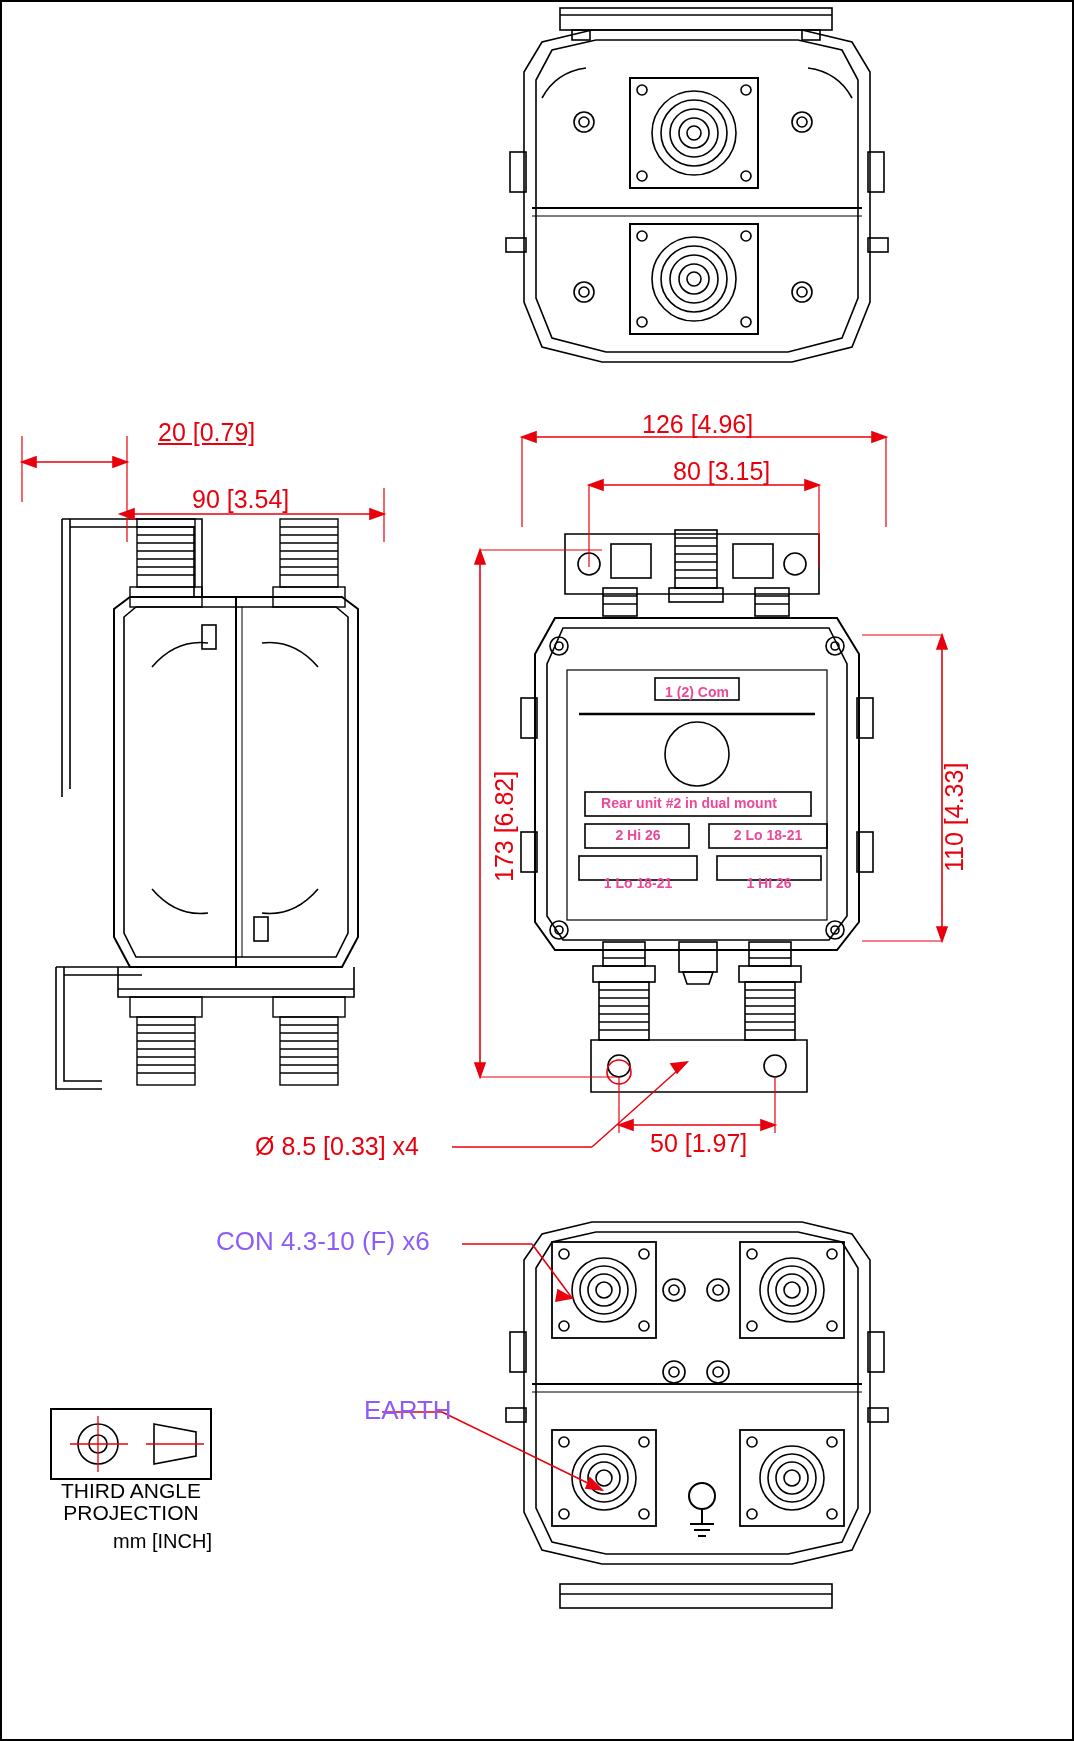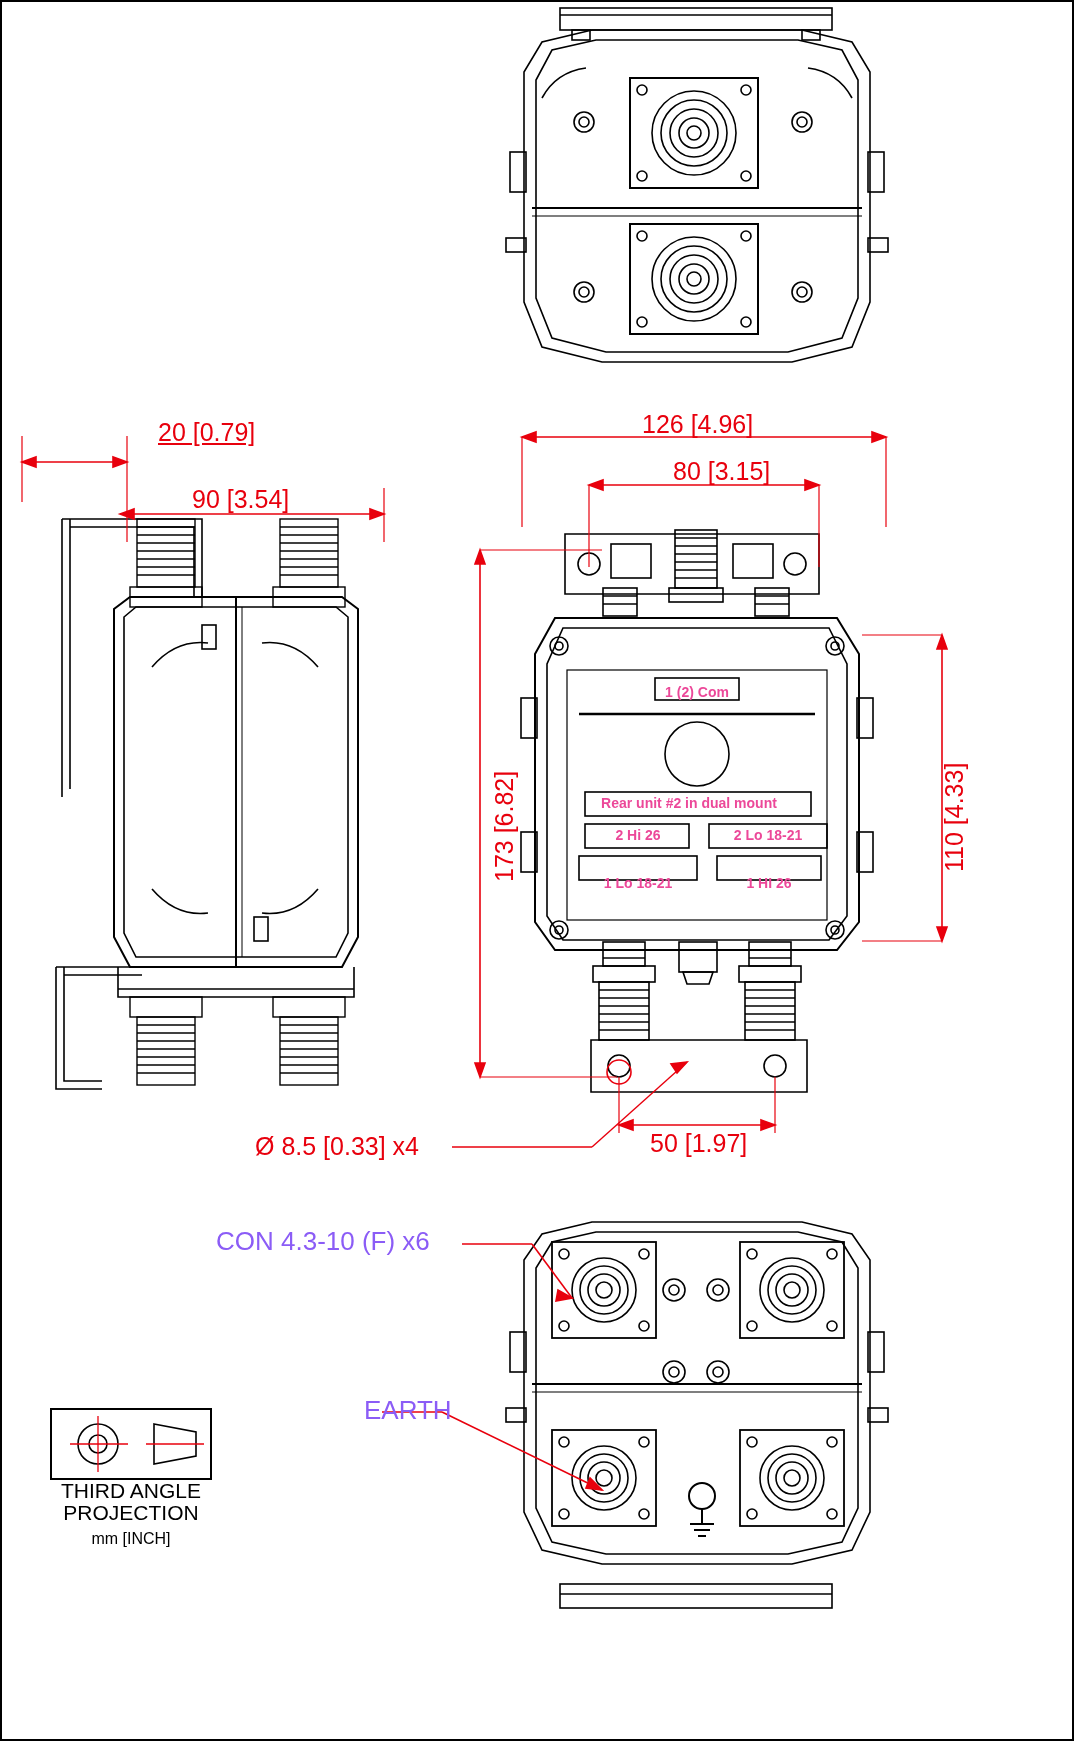--- a/index.html
+++ b/index.html
@@ -5,21 +5,21 @@
   html,body{margin:0;padding:0;background:#ffffff;}
   body{width:1074px;height:1741px;position:relative;font-family:"Liberation Sans",sans-serif;overflow:hidden;}
   .sheet{position:absolute;inset:0;border:2px solid #000;box-sizing:border-box;}
   .abs{position:absolute;}
   svg{display:block;}
   .dimtext{color:#e8000d;font-size:25px;font-family:"Liberation Sans",sans-serif;white-space:nowrap;}
   .lbl{color:#8b5cf6;font-size:26px;font-family:Liberation Sans, sans-serif;white-space:nowrap;}
   .vert{transform-origin:0 0;}
   .plate{color:#ec4899;font-size:14px;font-weight:bold;font-family:"Liberation Sans",sans-serif;white-space:nowrap;text-align:center;}
   .proj-cap{font-size:21px;text-align:center;line-height:1.05;font-family:"Liberation Sans",sans-serif;}
-  .units{font-size:16px;text-align:center;font-family:"Liberation Sans",sans-serif;}
+  .units{font-size:20px;text-align:right;font-family:"Liberation Sans",sans-serif;}
 </style>
 </head>
 <body>
 
 <div class="sheet">
 
   <div class="abs" style="left:500px;top:0px;">
     <svg width="420" height="380" viewBox="0 0 420 380">
       <g fill="none" stroke="#000" stroke-width="1.6">
 

